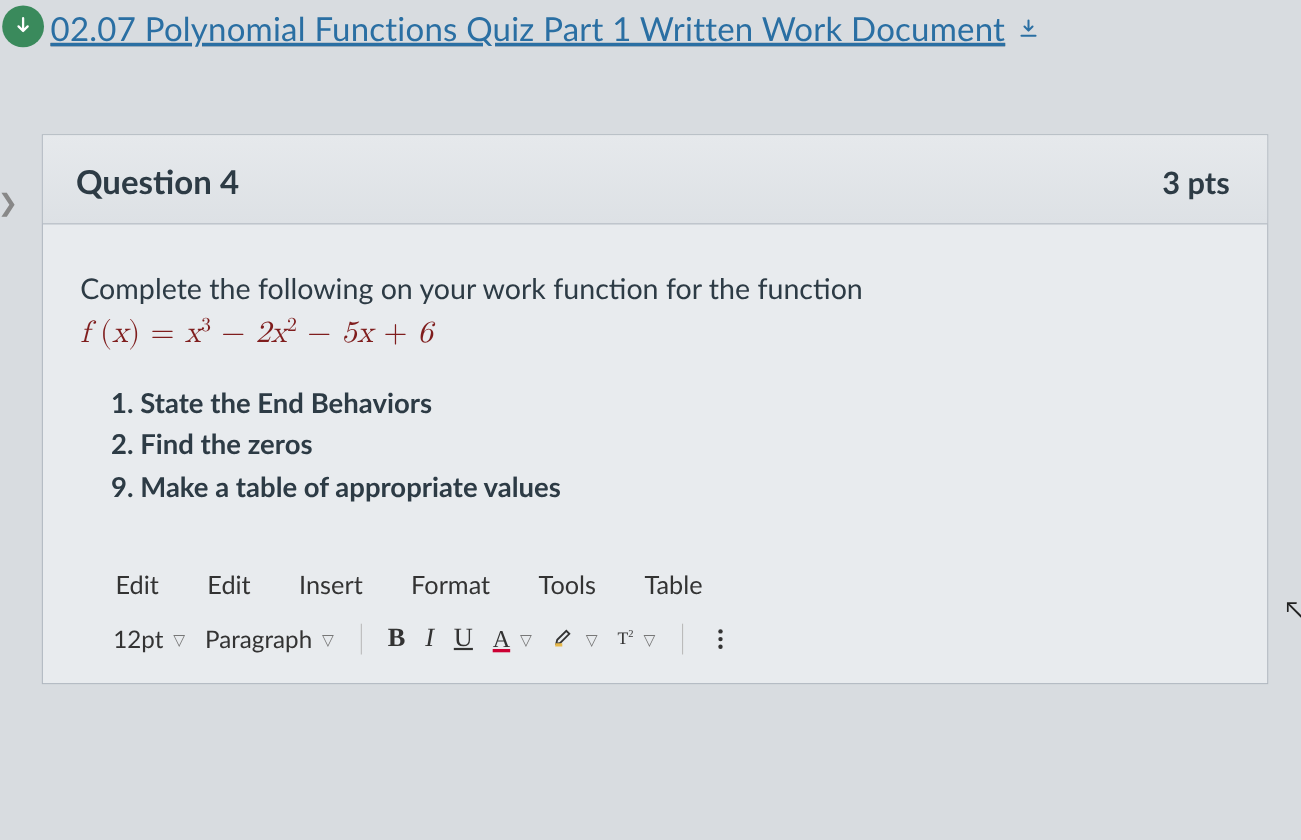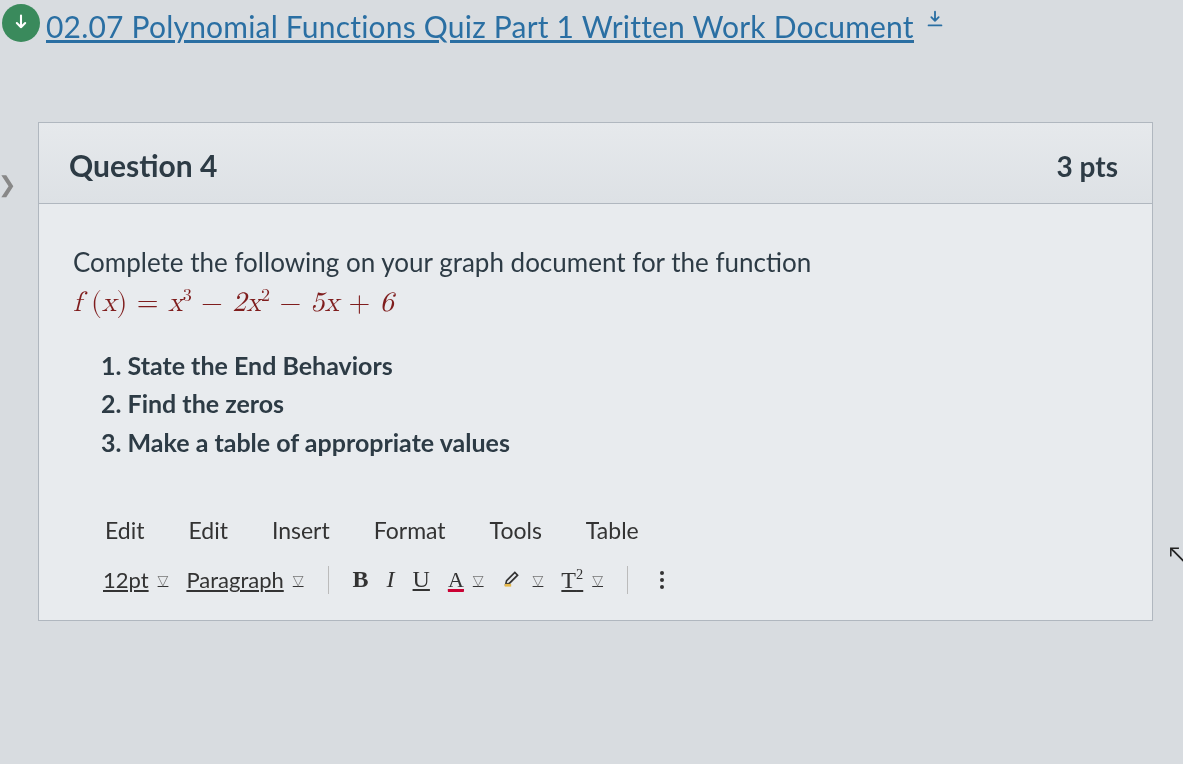--- a/index.html
+++ b/index.html
@@ -7,21 +7,21 @@
     font-family: "Lato", "Helvetica Neue", Arial, sans-serif;
     background: #d8dce0;
     width: 1183px;
     height: 764px;
     overflow: hidden;
     color: #2d3b45;
   }
   .top-area {
     padding: 8px 0 0 0;
     display: flex;
-    align-items: flex-start;
+    align-items: center;
     text-decoration: underline;
   }
   .circle-badge {
     width: 38px;
     height: 38px;
     border-radius: 50%;
     background: #3a8a5c;
     display: flex;
     align-items: center;
     justify-content: center;
@@ -80,29 +80,29 @@
   .menubar { display: flex; gap: 44px; padding: 6px 22px 14px 22px; font-size: 23px; color: #333; }
   .menubar span { cursor: pointer; }
   .toolbar {
     display: flex;
     align-items: center;
     gap: 18px;
     padding: 8px 20px 16px 20px;
     font-size: 22px;
     color: #333;
   }
-  .tb-group { display: inline-flex; align-items: center; gap: 6px; text-decoration: underline; }
+  .tb-group { display: inline-flex; align-items: center; gap: 6px; }
   .tb-sep { width:1px; height:28px; background:#bbb; margin:0 6px; }
   .chev { font-size: 14px; color: #777; margin-left:3px; }
   .bold-b { font-weight: 700; font-family: Georgia, serif; font-size:24px; }
   .ital-i { font-style: italic; font-family: Georgia, serif; font-size:24px; }
   .under-u { text-decoration: underline; font-family: Georgia, serif; font-size:24px; }
   .color-a { text-decoration: underline; text-decoration-color:#c03; text-decoration-thickness:3px; font-family: Georgia,serif; font-size:22px; }
   .hl-icon svg { width:22px; height:22px; }
-  .sup-t { font-family: Georgia,serif; font-size:24px; }
+  .sup-t { font-family: Georgia,serif; font-size:16px; }
   .sup-t sup { font-size:0.6em; }
   .kebab { display:inline-flex; flex-direction:column; gap:3px; margin-left:8px;}
   .kebab i { width:4px; height:4px; background:#333; border-radius:50%; display:block;}
   .cursor-pointer {
     position:absolute;
     right:-2px;
     top:540px;
     font-size:22px;
     color:#222;
   }
@@ -125,28 +125,28 @@
 </div>
 
 <div class="left-chevron">❯</div>
 
 <div class="question-card">
   <div class="q-header">
     <div class="q-title">Question 4</div>
     <div class="q-pts">3 pts</div>
   </div>
   <div class="q-body">
-    <div class="prompt-line">Complete the following on your graph document for the function</div>
+    <div class="prompt-line">Complete the following on your work function for the function</div>
     <div class="formula">
       <span>f</span> <span class="up">(</span><span>x</span><span class="up">)</span> <span class="up">=</span> <span>x</span><sup>3</sup> <span class="up">−</span> 2<span>x</span><sup>2</sup> <span class="up">−</span> 5<span>x</span> <span class="up">+</span> 6
     </div>
     <ol class="task-list">
       <li>1. State the End Behaviors</li>
       <li>2. Find the zeros</li>
-      <li>3. Make a table of appropriate values</li>
+      <li>9. Make a table of appropriate values</li>
     </ol>
 
     <div class="editor-area">
       <div class="menubar">
         <span>Edit</span>
         <span>Edit</span>
         <span>Insert</span>
         <span>Format</span>
         <span>Tools</span>
         <span>Table</span>

